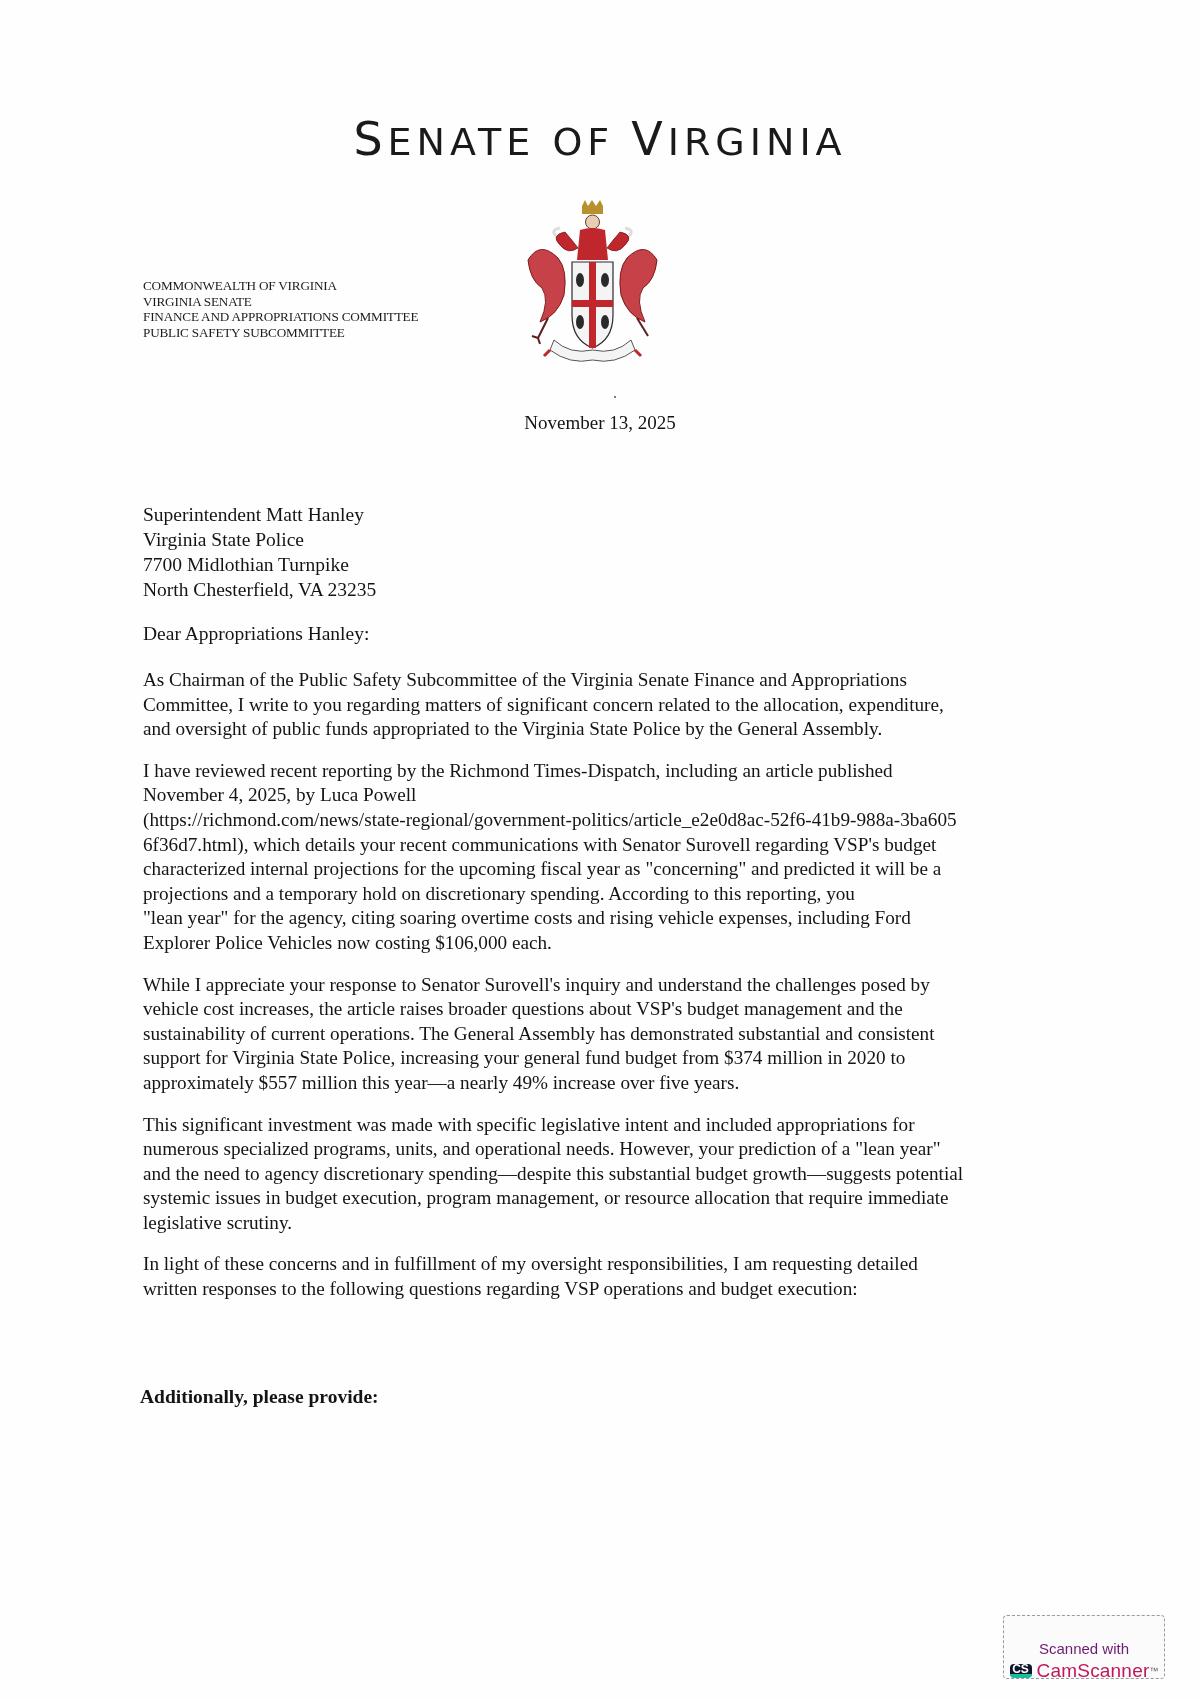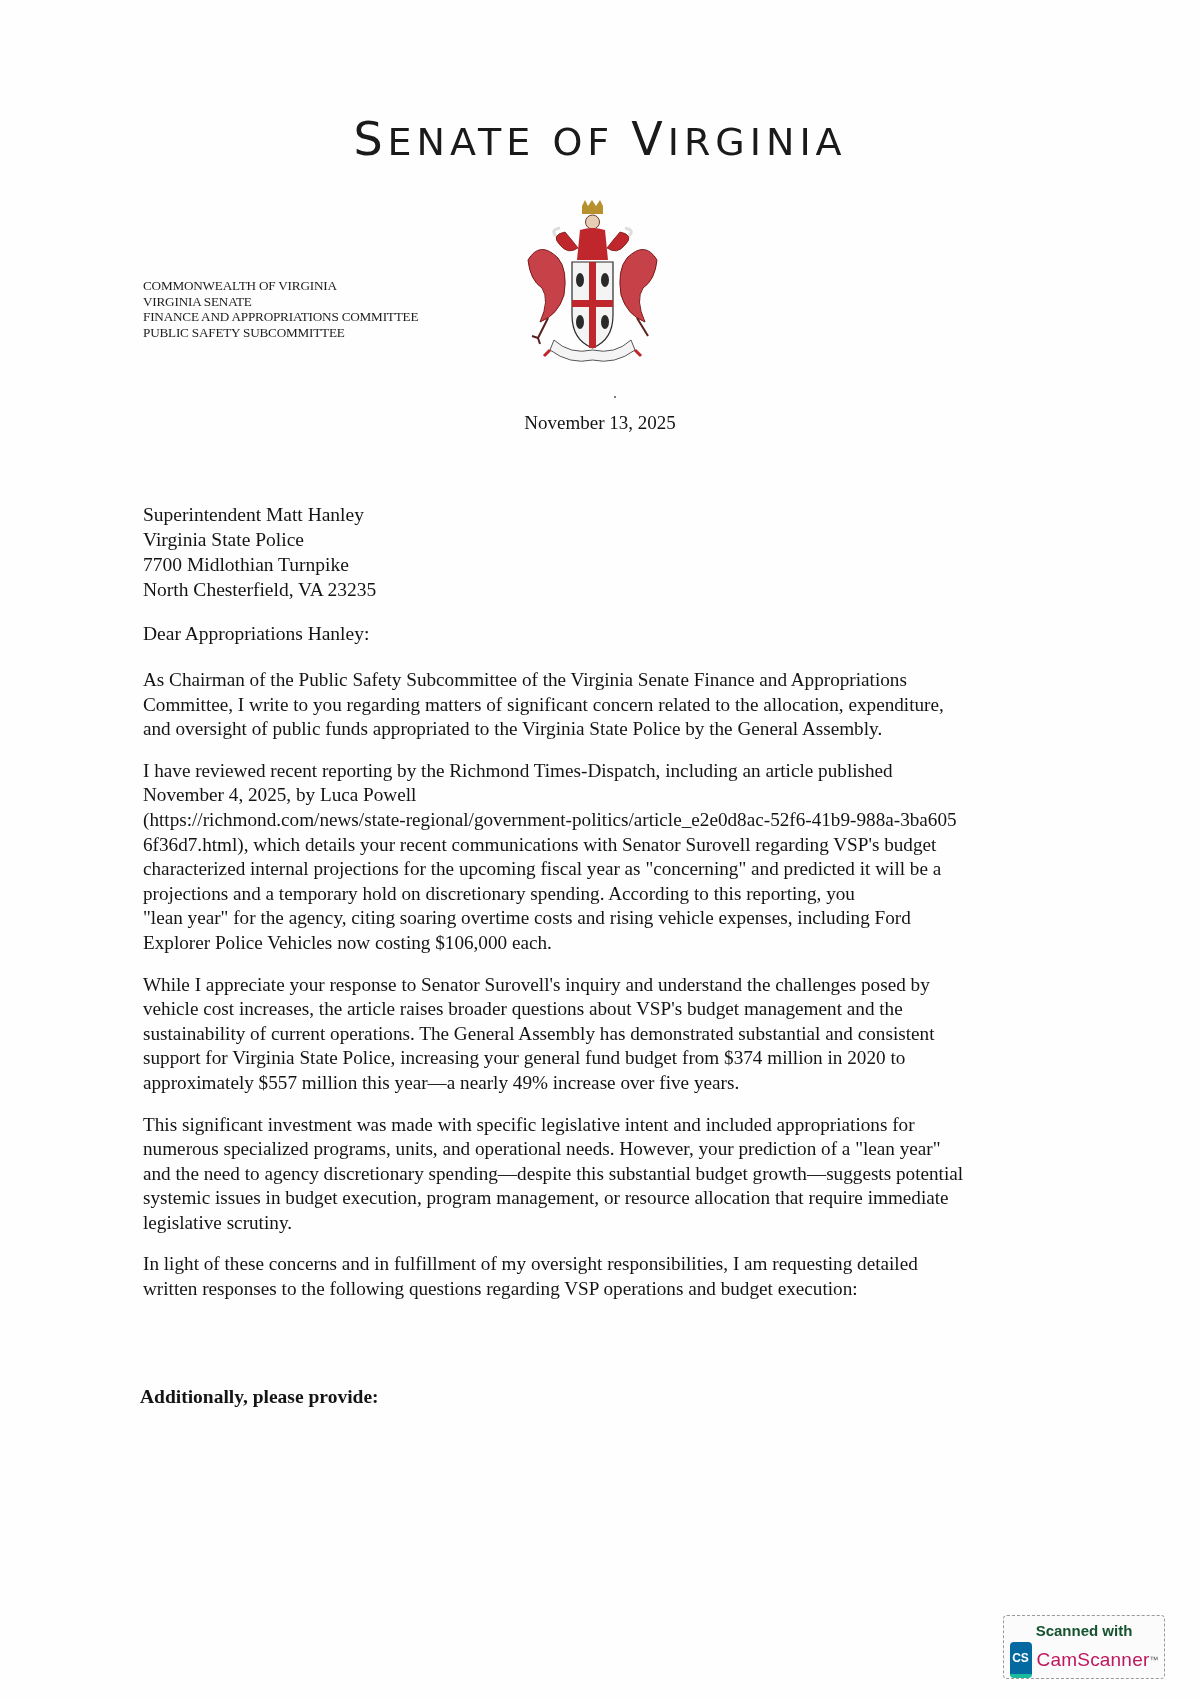--- a/index.html
+++ b/index.html
@@ -18,23 +18,23 @@
   .dot { position: absolute; left: 614px; top: 396px; width: 2px; height: 2px; background: #555; border-radius: 50%; }
   .address { position: absolute; left: 143px; top: 502px; font-size: 19.5px; line-height: 25px; }
   .salutation { position: absolute; left: 143px; top: 623px; font-size: 19.5px; }
   .body { position: absolute; left: 143px; top: 668px; width: 920px; font-size: 19.2px; line-height: 24.6px; }
   .body p { margin: 0 0 17px 0; }
   .body .line { display: block; white-space: nowrap; }
   .additionally { position: absolute; left: 140px; top: 1386px; font-size: 19.5px; font-weight: bold; }
   .cs-badge { position: absolute; left: 1003px; top: 1615px; width: 160px; height: 62px;
               border: 1.5px dashed #9a9a9a; border-radius: 4px; background: #fbfbfb;
               font-family: "Liberation Sans", "DejaVu Sans", sans-serif; }
-  .cs-top { text-align: center; font-size: 15px; color: #14532d; margin-top: 6px; font-weight: bold; }
+  .cs-top { text-align: center; font-size: 15px; color: #701a75; margin-top: 24px; }
   .cs-bottom { display: flex; align-items: center; justify-content: center; margin-top: 3px; }
-  .cs-logo { width: 22px; height: 36px; border-radius: 4px; background: #0369a1; color: #fff;
+  .cs-logo { width: 22px; height: 14px; border-radius: 4px; background: #0f172a; color: #fff;
              font-size: 12px; font-weight: bold; display: flex; align-items: center; justify-content: center;
              border-bottom: 4px solid #19bc9c; box-sizing: border-box; margin-right: 5px; }
   .cs-name { font-size: 19px; color: #be185d; letter-spacing: 0.2px; }
 </style>
 </head>
 <body>
 
 <div class="page">
 
   <div class="title">

